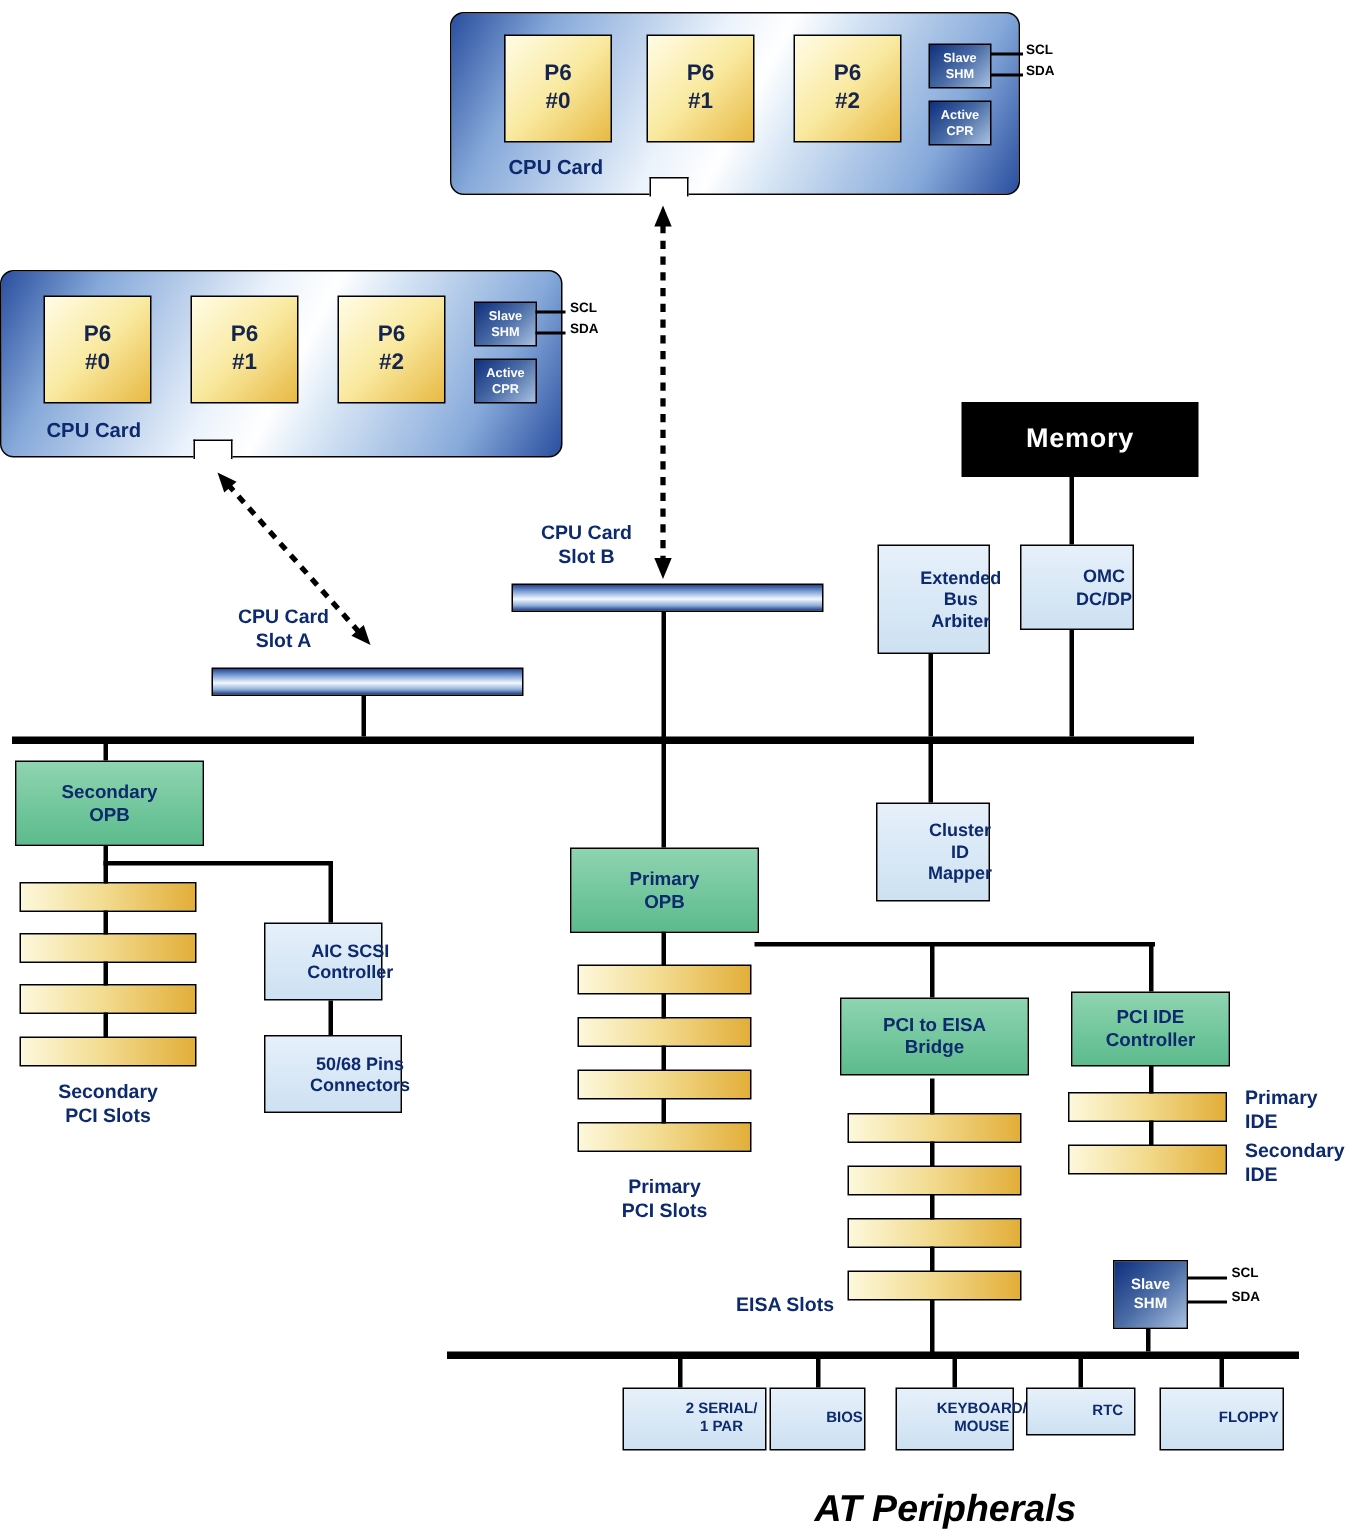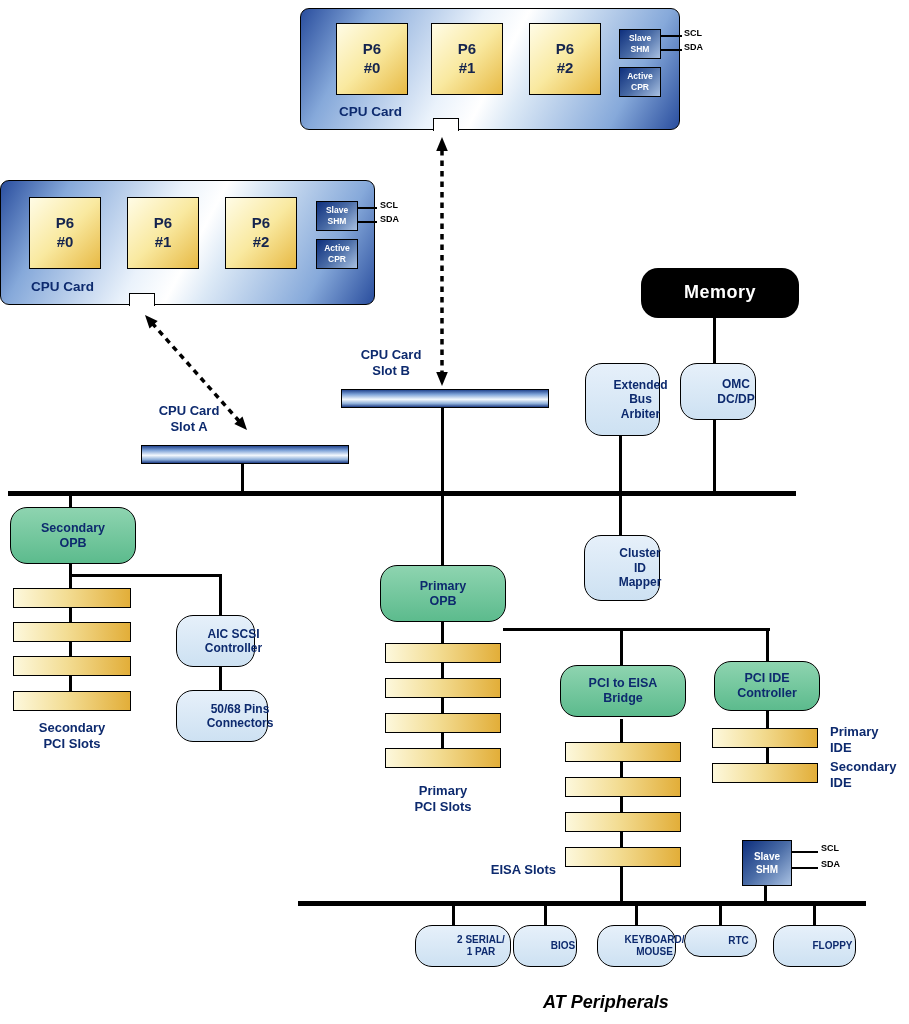--- a/index.html
+++ b/index.html
@@ -1,19 +1,19 @@
 <!DOCTYPE html>
 <html><head>
 <meta charset="utf-8">
 <style>
   html,body { margin:0; padding:0; background:#fff; font-family:"Liberation Sans", sans-serif; }
   .canvas { position:relative; width:909px; height:1024px; background:#fff; overflow:hidden; }
   .ln { position:absolute; background:#000; }
   .box { position:absolute; box-sizing:border-box; display:flex; align-items:center; justify-content:center;
-         text-align:center; font-weight:bold; color:#0d2a6e; white-space:pre-line; line-height:1.2;border-radius:17px; }
+         text-align:center; font-weight:bold; color:#0d2a6e; white-space:pre-line; line-height:1.2; }
   .box-blue  { background:linear-gradient(180deg,#e6f0fa,#cde1f2); border:1.6px solid #000; font-size:12px;padding-left:36px; }
   .box-green { background:linear-gradient(180deg,#8ed4b0,#5cbb8d); border:1.6px solid #000; font-size:12.5px; }
   .box-black { background:#000; color:#fff; font-size:18px; letter-spacing:.5px; }
   .p6 { position:absolute; box-sizing:border-box; display:flex; align-items:center; justify-content:center;
         text-align:center; font-weight:bold; color:#15244e; white-space:pre-line; line-height:1.25; font-size:15px;
         background:linear-gradient(135deg,#fffce6 0%,#f9e9a0 50%,#e7b944 100%); border:1.4px solid #000; }
   .small-blue { position:absolute; box-sizing:border-box; display:flex; align-items:center; justify-content:center;
         text-align:center; font-weight:bold; color:#fff; white-space:pre-line; line-height:1.3; font-size:8.5px;
         background:linear-gradient(135deg,#0e2f7d 0%,#4a6ca6 50%,#a9c1e2 100%); border:1px solid #000; }
   .cpu-card { position:absolute; box-sizing:border-box; border:1.6px solid #000; border-radius:9px;
@@ -21,21 +21,21 @@
   .notch { position:absolute; box-sizing:border-box; background:#fff; border:1.4px solid #000; border-bottom:none; }
   .slot-bar { position:absolute; box-sizing:border-box; border:1.2px solid #000;
         background:linear-gradient(180deg,#24468f 0%,#7fa3d8 26%,#f3f8fd 55%,#8fb0da 80%,#1e3c85 100%); }
   .pci-slot { position:absolute; box-sizing:border-box; border:1px solid #000;
         background:linear-gradient(90deg,#fdf8dc 0%,#f3dd94 45%,#e2ae39 100%); }
   .lbl { position:absolute; font-weight:bold; color:#0d2a6e; font-size:13px; white-space:pre-line; line-height:1.2; }
   .lbl-c { text-align:center; }
   .lbl-r { text-align:right; }
   .tiny { position:absolute; font-weight:bold; color:#000; font-size:9px; }
   .card-lbl { position:absolute; font-weight:bold; color:#0d2a6e; font-size:13.5px; }
-  .at-label { position:absolute; font-weight:bold; font-style:italic; color:#000; font-size:18px; }
+  .at-label { position:absolute; font-weight:bold; font-style:italic; color:#000; font-size:25px; }
   svg.arrows { position:absolute; left:0; top:0; pointer-events:none; }
 </style>
 </head>
 <body>
 
 <div class="canvas">
 
   <div class="ln" style="left:713px;top:318px;width:3px;height:45px;"></div>
   <div class="ln" style="left:713px;top:420px;width:3px;height:71px;"></div>
   <div class="ln" style="left:619px;top:436px;width:3px;height:55px;"></div>

